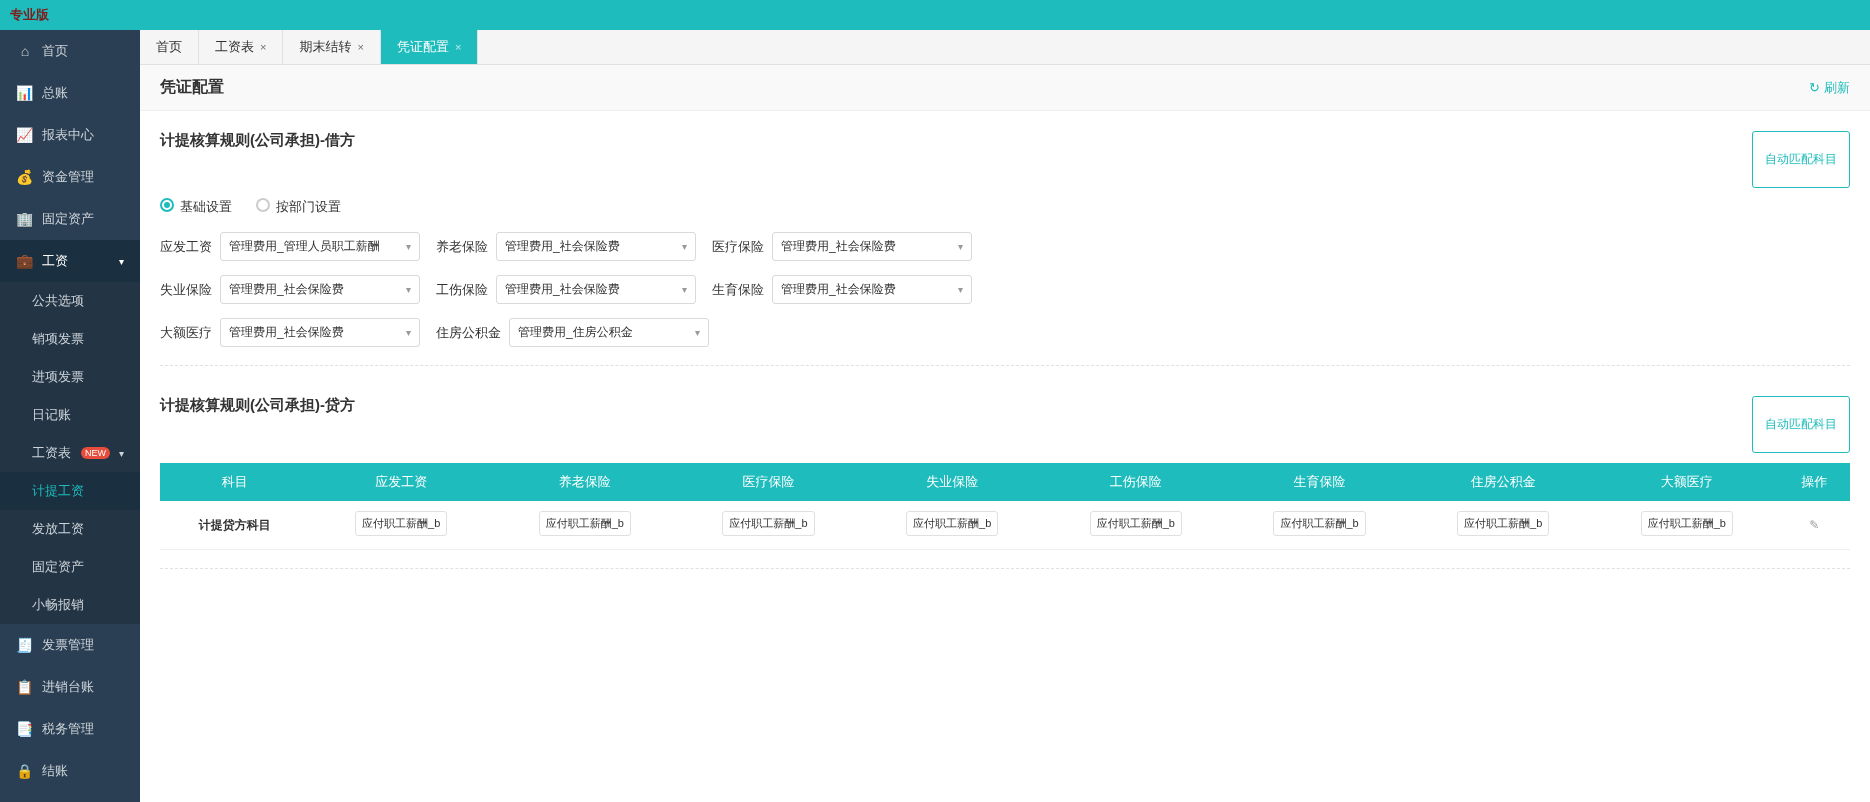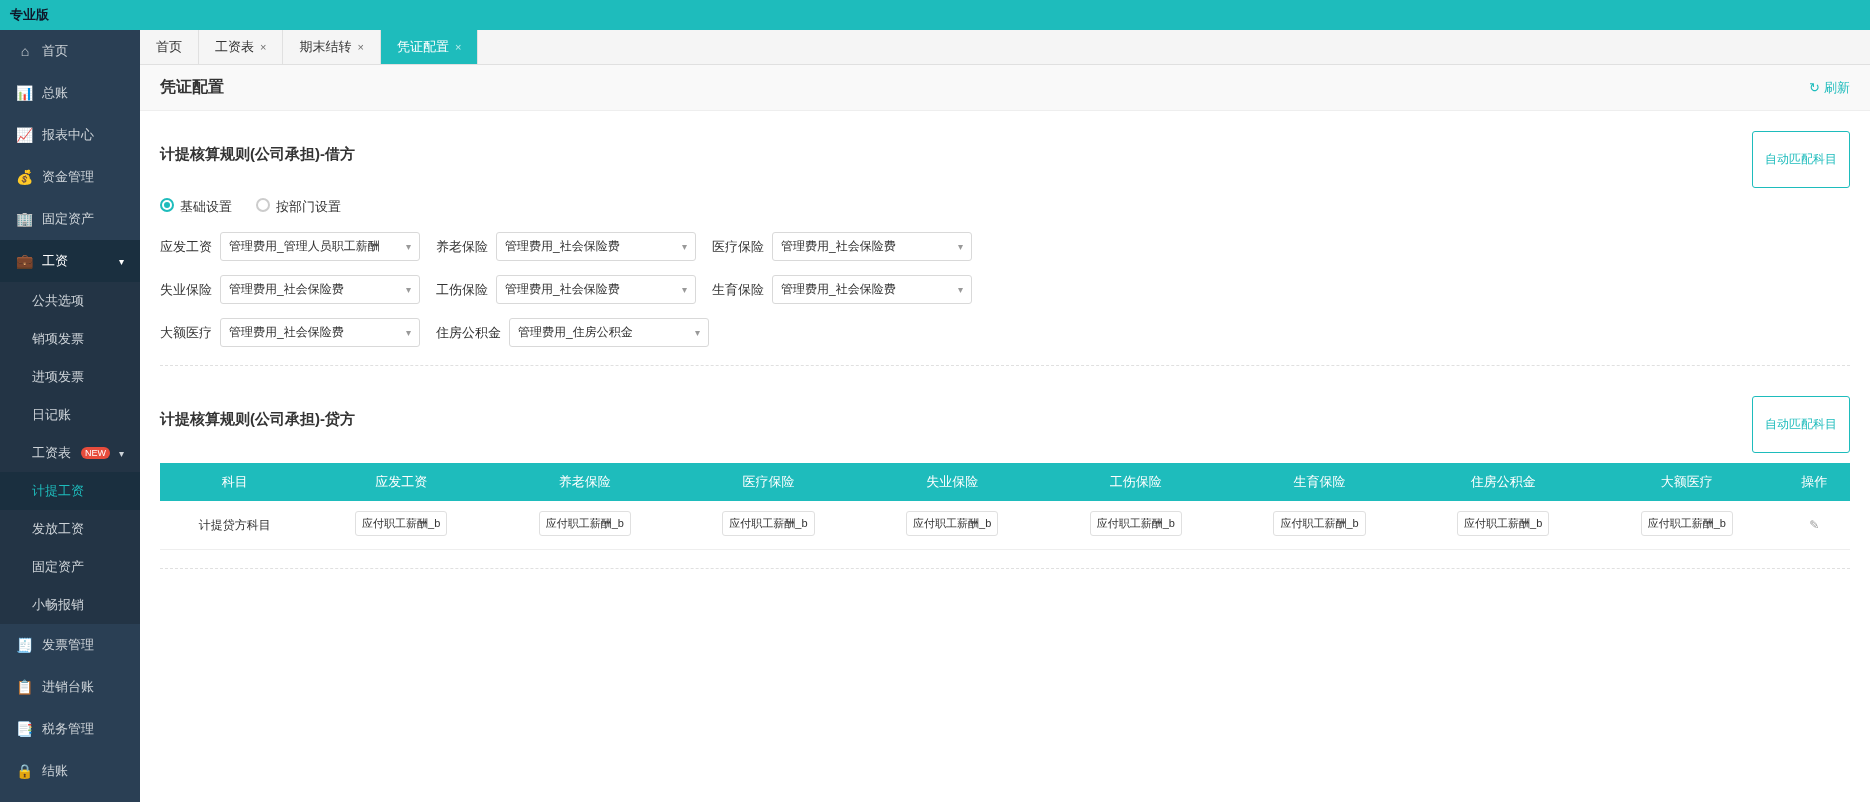--- a/index.html
+++ b/index.html
@@ -1,19 +1,19 @@
 <!DOCTYPE html>
 <html><head>
   <meta charset="utf-8">
   <style>
     * { box-sizing: border-box; margin: 0; padding: 0; }
     body { font-family: "Microsoft YaHei", "PingFang SC", sans-serif; font-size: 13px; background: #f5f5f5; display: flex; flex-direction: column; height: 100vh; overflow: hidden; }
 
     
-    .top-bar { height: 30px; background: #1ebcbc; display: flex; align-items: center; padding: 0 10px; color: #0f172a; font-size: 12px; flex-shrink: 0; }
+    .top-bar { height: 30px; background: #1ebcbc; display: flex; align-items: center; padding: 0 10px; color: #7f1d1d; font-size: 12px; flex-shrink: 0; }
     .top-bar .brand { font-weight: bold; font-size: 13px; }
 
     
     .main-layout { display: flex; flex: 1; overflow: hidden; }
 
     
     .sidebar { width: 140px; background: #2a3f54; flex-shrink: 0; overflow-y: auto; display: flex; flex-direction: column; }
     .sidebar-item { display: flex; align-items: center; padding: 12px 16px; color: #cdd3d8; cursor: pointer; font-size: 13px; gap: 8px; }
     .sidebar-item.active { background: #1a2f3f; color: #fff; }
     .sidebar-icon { font-size: 14px; width: 18px; text-align: center; }
@@ -65,25 +65,25 @@
     .select-arrow { color: #999; font-size: 10px; }
 
     
     .divider { border: none; border-top: 1px dashed #e0e0e0; margin: 18px 0; }
 
     
     .config-table { width: 100%; border-collapse: collapse; }
     .config-table thead tr { background: #1ebcbc; color: #fff; }
     .config-table th { padding: 10px 8px; font-size: 13px; font-weight: normal; text-align: center; }
     .config-table td { padding: 10px 8px; font-size: 12px; border-bottom: 1px solid #eee; text-align: center; color: #333; }
-    .config-table td:first-child { font-weight: normal; text-align: center; }
+    .config-table td:first-child { font-weight: bold; text-align: center; }
     .config-table .cell-value { background: #fff; border: 1px solid #e0e0e0; border-radius: 3px; padding: 4px 6px; font-size: 11px; color: #333; white-space: nowrap; overflow: hidden; text-overflow: ellipsis; max-width: 110px; display: inline-block; }
     .edit-icon { color: #999; cursor: pointer; }
 
-    .section-header { display: flex; justify-content: space-between; align-items: center; margin-bottom: 10px; }
+    .section-header { display: flex; justify-content: space-between; margin-bottom: 10px; }
   </style>
 </head>
 <body>
 
 <div class="top-bar">
   <span class="brand">专业版</span>
 </div>
 
 <div class="main-layout">
 

